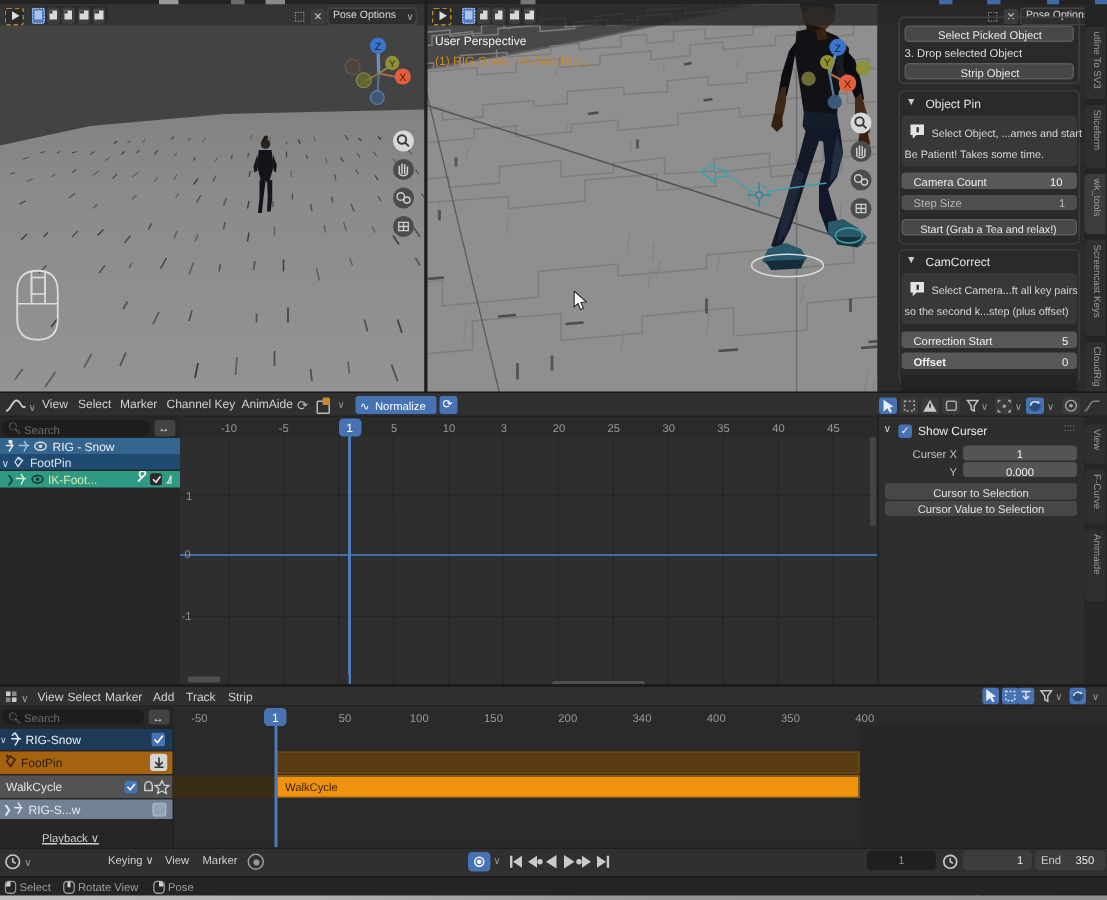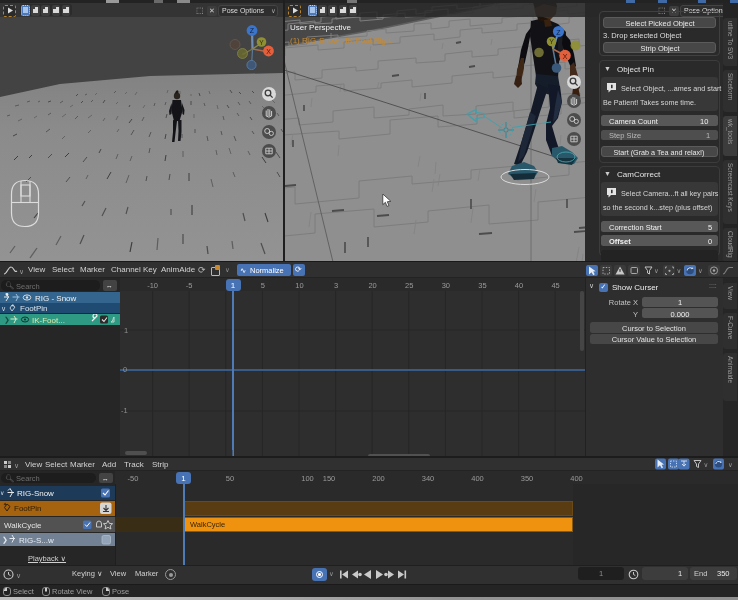--- a/index.html
+++ b/index.html
@@ -561,21 +561,21 @@
     <div class="abs" style="left:232.4px;top:291px;width:1.6px;height:159px;background:#4e7ab5;"></div>
     <div class="abs" style="left:125px;top:450.5px;width:22px;height:4px;background:#4f4f4f;border-radius:2px;"></div>
     <div class="abs" style="left:368px;top:454px;width:62px;height:4px;background:#515151;border-radius:2px;"></div>
     <div class="abs" style="left:580px;top:291px;width:3.5px;height:60px;background:#454545;border-radius:2px;"></div>
     <div class="abs" style="left:585px;top:278px;width:138px;height:178px;background:#2e2e2e;border-left:1px solid #212121;box-sizing:border-box;"></div>
     <div class="t" style="left:589px;top:282px;font-size:7px;color:#ccc;">∨</div>
     <div class="abs" style="left:599px;top:282.5px;width:9px;height:9px;background:#4772b3;border-radius:2px;"></div>
     <div class="t" style="left:600.5px;top:282.5px;font-size:7px;color:#fff;">✓</div>
     <div class="t" style="left:612px;top:282.5px;font-size:8px;color:#ececec;">Show Curser</div>
     <div class="t" style="left:709px;top:282px;font-size:7px;color:#888;">::::</div>
-    <div class="t" style="left:638px;top:298px;font-size:7.5px;color:#c2c2c2;transform:translateX(-100%);">Rotate X</div>
+    <div class="t" style="left:638px;top:298px;font-size:7.5px;color:#c2c2c2;transform:translateX(-100%);">Curser X</div>
     <div class="abs" style="left:642px;top:296.5px;width:76px;height:10px;background:#545454;border-radius:2.5px;"></div>
     <div class="t" style="left:680px;top:298px;font-size:7.5px;color:#f2f2f2;transform:translateX(-50%);">1</div>
     <div class="t" style="left:638px;top:309.5px;font-size:7.5px;color:#c2c2c2;transform:translateX(-100%);">Y</div>
     <div class="abs" style="left:642px;top:308px;width:76px;height:10px;background:#545454;border-radius:2.5px;"></div>
     <div class="t" style="left:680px;top:309.5px;font-size:7.5px;color:#f2f2f2;transform:translateX(-50%);">0.000</div>
     <div class="abs" style="left:590px;top:322px;width:128px;height:10.5px;background:#474747;border-radius:2.5px;"></div>
     <div class="t" style="left:654px;top:323.5px;font-size:7.5px;color:#e2e2e2;transform:translateX(-50%);">Cursor to Selection</div>
     <div class="abs" style="left:590px;top:333.5px;width:128px;height:10.5px;background:#474747;border-radius:2.5px;"></div>
     <div class="t" style="left:654px;top:335px;font-size:7.5px;color:#e2e2e2;transform:translateX(-50%);">Cursor Value to Selection</div>
     <div class="abs" style="left:723px;top:278px;width:15px;height:178px;background:#262626;"></div>
@@ -619,21 +619,21 @@
 <text x="74" y="8.5" font-size="6.5" fill="#999" font-family="Liberation Sans">∨</text>
 </svg>
     <div class="abs" style="left:1px;top:472.5px;width:95px;height:10.5px;background:#1d1d1d;border-radius:5px;"></div>
     <div class="t" style="left:5px;top:473.5px;font-size:7.5px;color:#777;">🔍︎</div>
     <div class="t" style="left:16px;top:474px;font-size:7.5px;color:#6e6e6e;">Search</div>
     <div class="abs" style="left:99px;top:472.5px;width:14px;height:10.5px;background:#434343;border-radius:2px;"></div>
     <div class="t" style="left:101.5px;top:473.5px;font-size:7.5px;color:#ddd;">↔</div>
     <div class="abs" style="left:115px;top:471px;width:623px;height:13px;background:#2a2a2a;"></div>
     <div class="t" style="left:133px;top:473.5px;font-size:7.5px;color:#9a9a9a;transform:translateX(-50%);">-50</div>
     <div class="t" style="left:230px;top:473.5px;font-size:7.5px;color:#9a9a9a;transform:translateX(-50%);">50</div>
-    <div class="t" style="left:279.5px;top:473.5px;font-size:7.5px;color:#9a9a9a;transform:translateX(-50%);margin-left:28px;">100</div>
+    <div class="t" style="left:279.5px;top:473.5px;font-size:7.5px;color:#9a9a9a;transform:translateX(-50%);">100</div>
     <div class="t" style="left:329px;top:473.5px;font-size:7.5px;color:#9a9a9a;transform:translateX(-50%);">150</div>
     <div class="t" style="left:378.5px;top:473.5px;font-size:7.5px;color:#9a9a9a;transform:translateX(-50%);">200</div>
     <div class="t" style="left:428px;top:473.5px;font-size:7.5px;color:#9a9a9a;transform:translateX(-50%);">340</div>
     <div class="t" style="left:477.5px;top:473.5px;font-size:7.5px;color:#9a9a9a;transform:translateX(-50%);">400</div>
     <div class="t" style="left:527px;top:473.5px;font-size:7.5px;color:#9a9a9a;transform:translateX(-50%);">350</div>
     <div class="t" style="left:576.5px;top:473.5px;font-size:7.5px;color:#9a9a9a;transform:translateX(-50%);">400</div>
     <div class="abs" style="left:573px;top:484px;width:165px;height:81px;background:#272727;"></div>
     <div class="abs" style="left:0;top:486px;width:115px;height:14px;background:#1d3b58;"></div>
     <div class="abs" style="left:0;top:501px;width:115px;height:14.5px;background:#a5620f;"></div>
     <div class="abs" style="left:0;top:516.5px;width:115px;height:15px;background:#525252;"></div>

